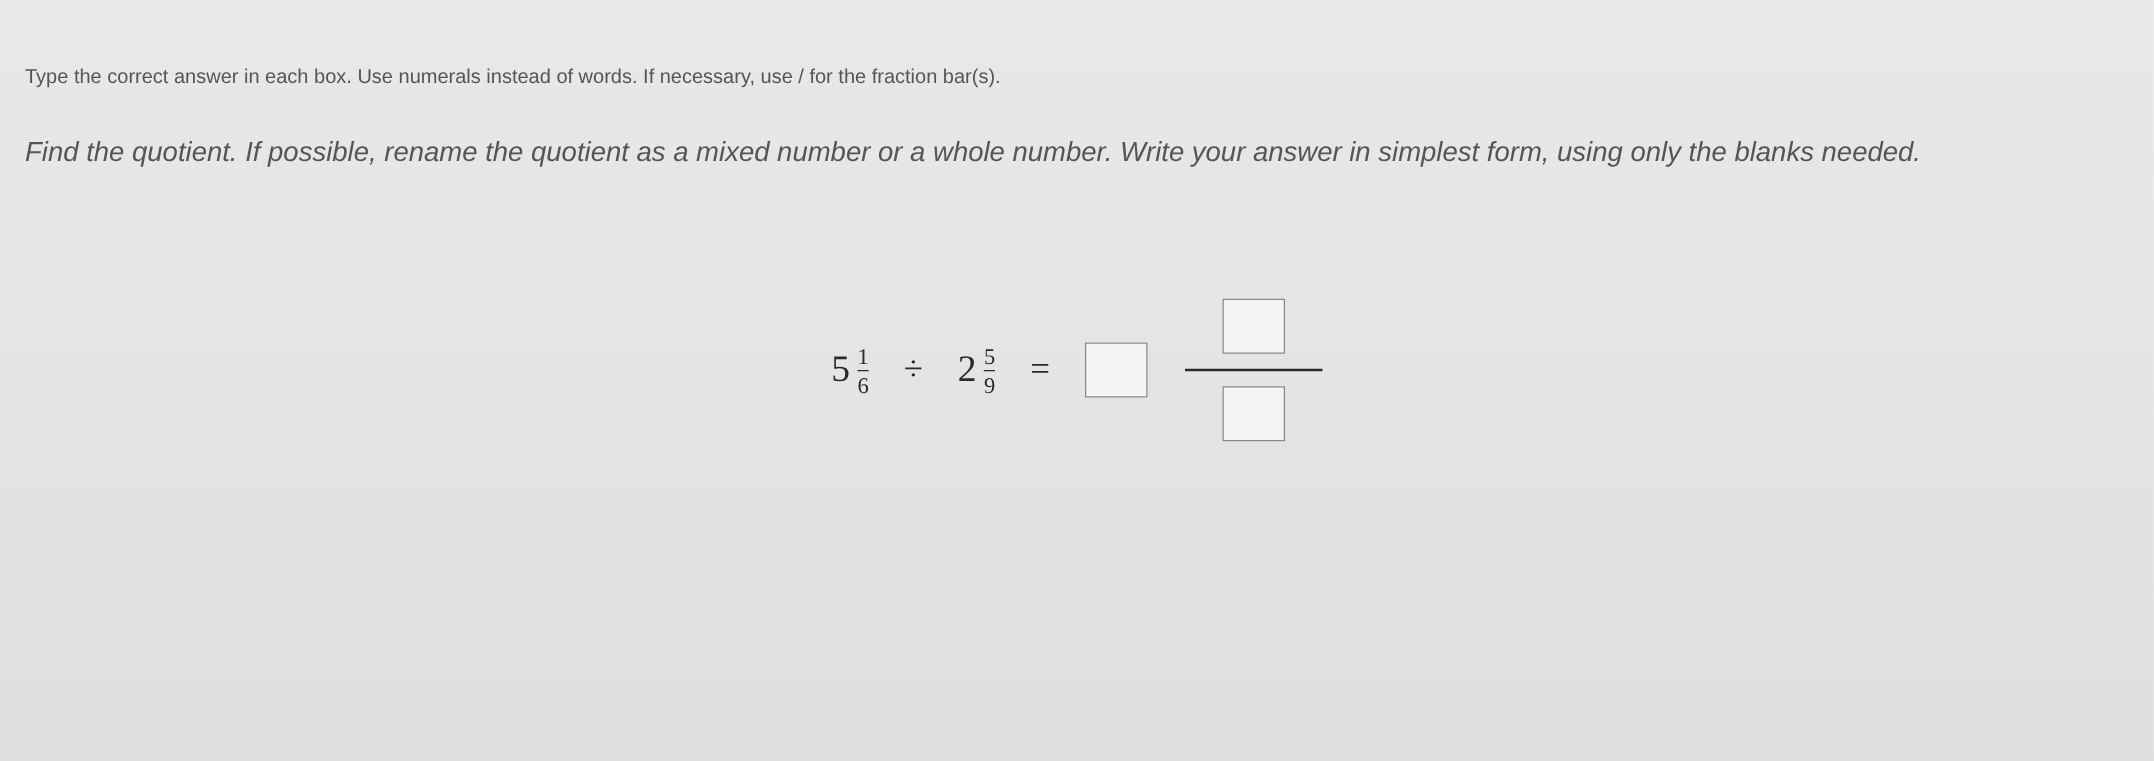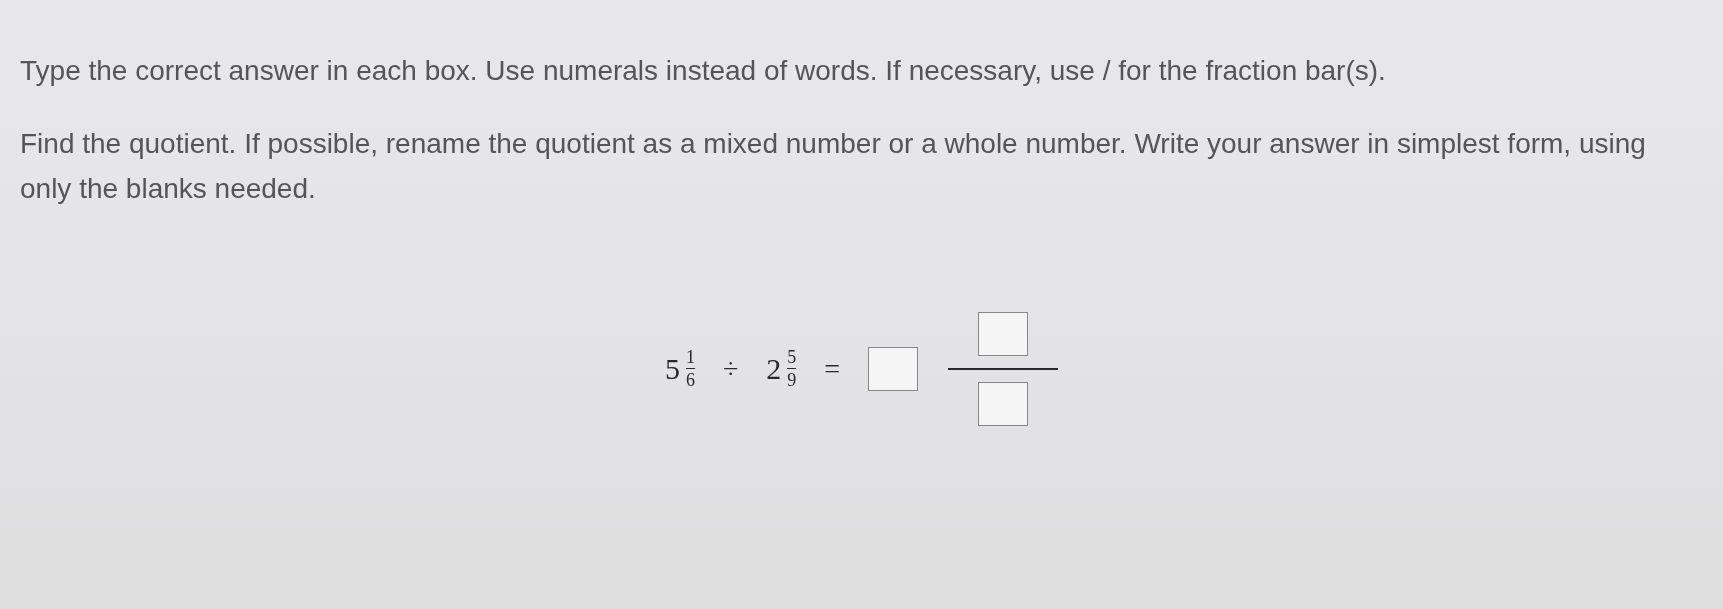--- a/index.html
+++ b/index.html
@@ -10,30 +10,31 @@
     body {
       width: 1723px;
       height: 609px;
       background: linear-gradient(to bottom, #e8e8ea 0%, #e4e4e6 50%, #dededf 100%);
       font-family: Arial, Helvetica, sans-serif;
       color: #4a4a4a;
       padding: 50px 20px 20px 20px;
       position: relative;
     }
     .instructions {
-      font-size: 28px;
+      font-size: 16px;
       line-height: 1.5;
       color: #555;
       margin-bottom: 30px;
     }
     .question-text {
-      font-size: 28px;
+      font-size: 22px;
       line-height: 1.6;
       color: #555;
       margin-bottom: 100px;
+      font-style: italic;
     }
     .equation-area {
       display: flex;
       justify-content: center;
       align-items: center;
       gap: 20px;
       font-family: 'Times New Roman', serif;
       color: #2a2a2a;
     }
     .mixed-number {

